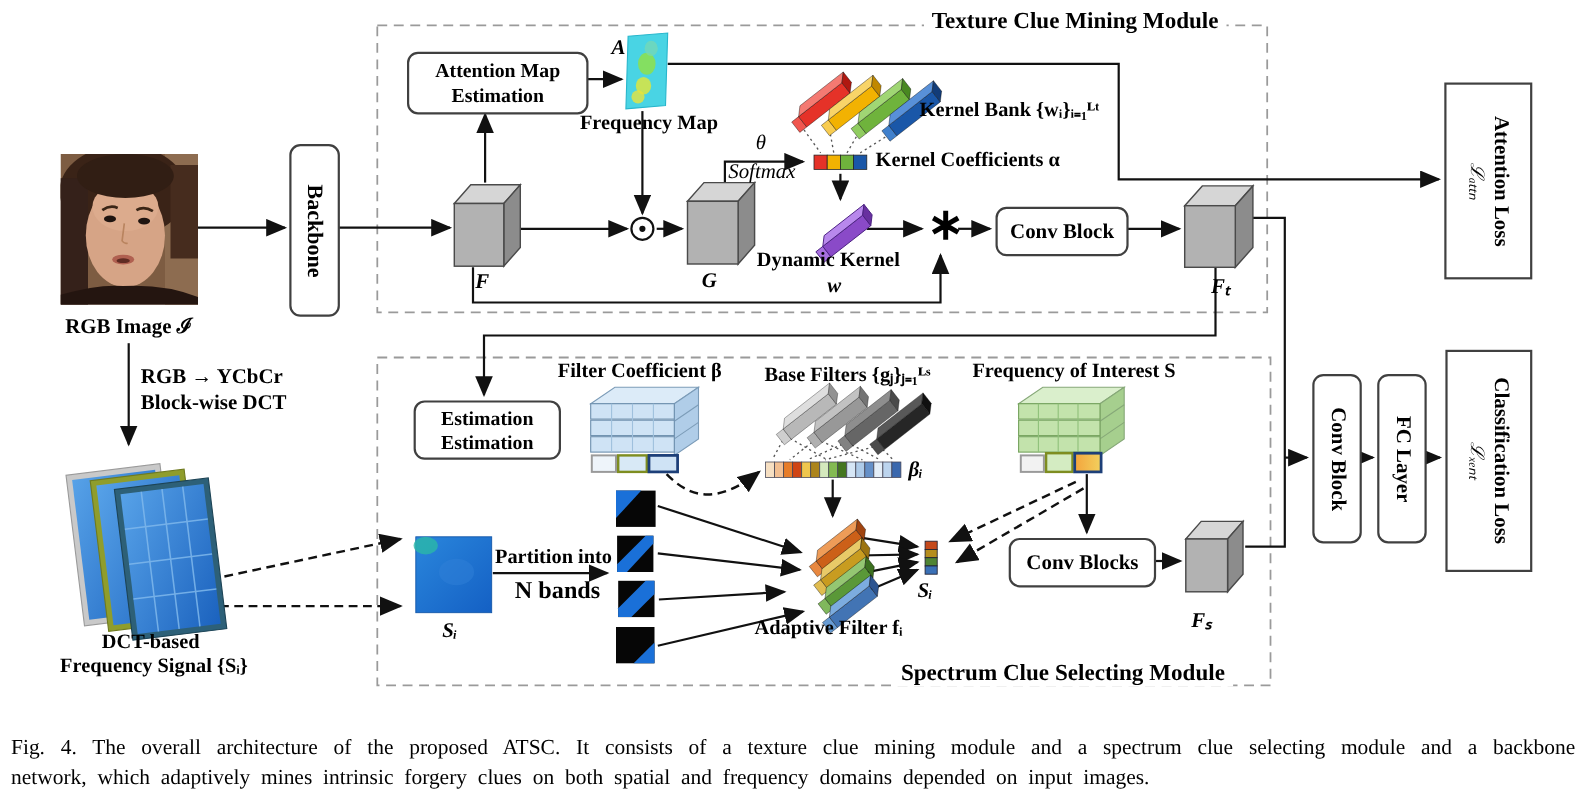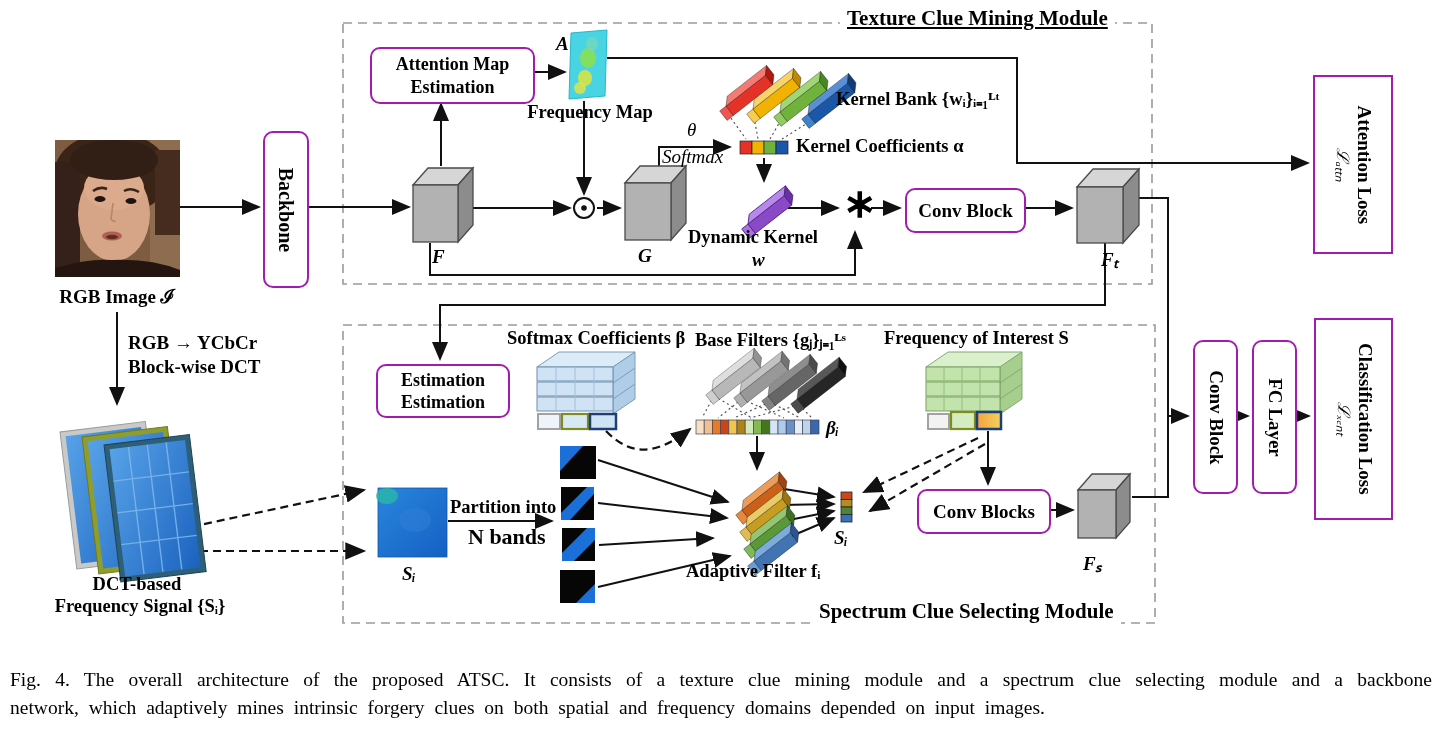--- a/index.html
+++ b/index.html
@@ -4,21 +4,21 @@
 <style>
   html,body{margin:0;padding:0;background:#fff;}
   .page{position:relative;width:1440px;height:734px;background:#fff;overflow:hidden;
         font-family:"Liberation Serif",serif;color:#000;}
   svg.overlay{position:absolute;left:0;top:0;z-index:1;}
   .lbl{position:absolute;z-index:2;font-family:"Liberation Serif",serif;font-weight:bold;
        white-space:nowrap;color:#000;}
   .ital{font-style:italic;}
   .noB{font-weight:normal;}
   .ctr{text-align:center;}
-  .box{position:absolute;z-index:2;background:#fff;border:2px solid #a21caf;border-radius:10px;
+  .box{position:absolute;z-index:2;background:#fff;border:2px solid #404040;border-radius:10px;
        display:flex;align-items:center;justify-content:center;text-align:center;
        font-family:"Liberation Serif",serif;font-weight:bold;line-height:1.25;}
   .sq{border-radius:0;}
   .rotwrap{display:flex;flex-direction:column;align-items:center;justify-content:center;
        transform:rotate(90deg);white-space:nowrap;line-height:1.1;}
   .losssym{font-weight:normal;font-style:italic;font-size:17px;margin-top:2px;}
   .modtitle{position:absolute;z-index:3;background:#fff;padding:0 7px;font-size:21px;
        font-weight:bold;font-family:"Liberation Serif",serif;white-space:nowrap;}
   .caption{position:absolute;z-index:2;left:10px;width:1422px;font-size:19.5px;
        line-height:1.4;font-family:"Liberation Serif",serif;}
@@ -362,21 +362,21 @@
           <line x1="944" y1="367" x2="944" y2="411"></line>
           <line x1="962" y1="367" x2="962" y2="411"></line>
           <line x1="980" y1="367" x2="980" y2="411"></line>
         </g>
     <rect x="928" y="414" width="21" height="15" fill="#f2f2f2" stroke="#9a9a9a" stroke-width="1.8"></rect>
     <rect x="951" y="412" width="24" height="17" fill="#d4ecc2" stroke="#7e8d20" stroke-width="2.2"></rect>
     <rect x="977" y="412" width="24" height="17" fill="url(#foiG)" stroke="#1d3f78" stroke-width="2.5"></rect>
   </g>
 </svg>
 
-<div class="modtitle" style="left:840px;top:6px;text-decoration:underline;">Texture Clue Mining Module</div>
+<div class="modtitle" style="left:840px;top:6px;">Texture Clue Mining Module</div>
 <div class="modtitle" style="left:812px;top:599px;">Spectrum Clue Selecting Module</div>
 
 <div class="box" style="left:263px;top:131px;width:42px;height:153px;">
   <div class="rotwrap" style="font-size:20px;">
         <span>Backbone</span>
       </div>
 </div>
 
 <div class="box" style="left:370px;top:47px;width:161px;height:53px;font-size:18px;">
   <span>Attention Map Estimation</span>
@@ -432,21 +432,21 @@
 <div class="lbl ital" style="left:638px;top:245px;font-size:19px;">G</div>
 <div class="lbl ital noB" style="left:687px;top:119px;font-size:19px;">θ</div>
 <div class="lbl ital noB" style="left:662px;top:146px;font-size:19px;">Softmax</div>
 <div class="lbl" style="left:836px;top:85px;font-size:18.5px;">Kernel Bank {wᵢ}ᵢ₌₁ᴸᵗ</div>
 <div class="lbl" style="left:796px;top:136px;font-size:18.5px;">Kernel Coefficients α</div>
 <div class="lbl" style="left:688px;top:227px;font-size:18.5px;">Dynamic Kernel</div>
 <div class="lbl ital" style="left:752px;top:249px;font-size:19px;">w</div>
 <div class="lbl" style="left:843px;top:184px;font-size:40px;line-height:1;">∗</div>
 <div class="lbl ital" style="left:1101px;top:246px;font-size:19px;">Fₜ</div>
 
-<div class="lbl" style="left:507px;top:328px;font-size:18.5px;">Softmax Coefficients β</div>
+<div class="lbl" style="left:507px;top:328px;font-size:18.5px;">Filter Coefficient β</div>
 <div class="lbl" style="left:695px;top:326px;font-size:18.5px;">Base Filters {gⱼ}ⱼ₌₁ᴸˢ</div>
 <div class="lbl" style="left:884px;top:328px;font-size:18.5px;">Frequency of Interest S</div>
 <div class="lbl ital" style="left:826px;top:417px;font-size:19px;">βᵢ</div>
 <div class="lbl ital" style="left:402px;top:563px;font-size:19px;">Sᵢ</div>
 <div class="lbl" style="left:450px;top:497px;font-size:18.5px;">Partition into</div>
 <div class="lbl" style="left:468px;top:524px;font-size:22px;">N bands</div>
 <div class="lbl" style="left:686px;top:561px;font-size:18.5px;">Adaptive Filter fᵢ</div>
 <div class="lbl ital" style="left:834px;top:527px;font-size:19px;">Sᵢ</div>
 <div class="lbl ital" style="left:1083px;top:550px;font-size:19px;">Fₛ</div>
 

